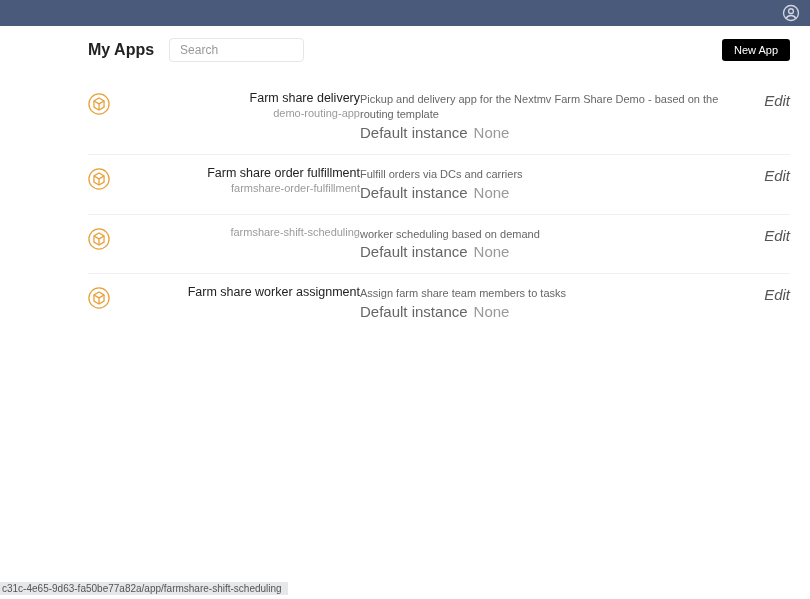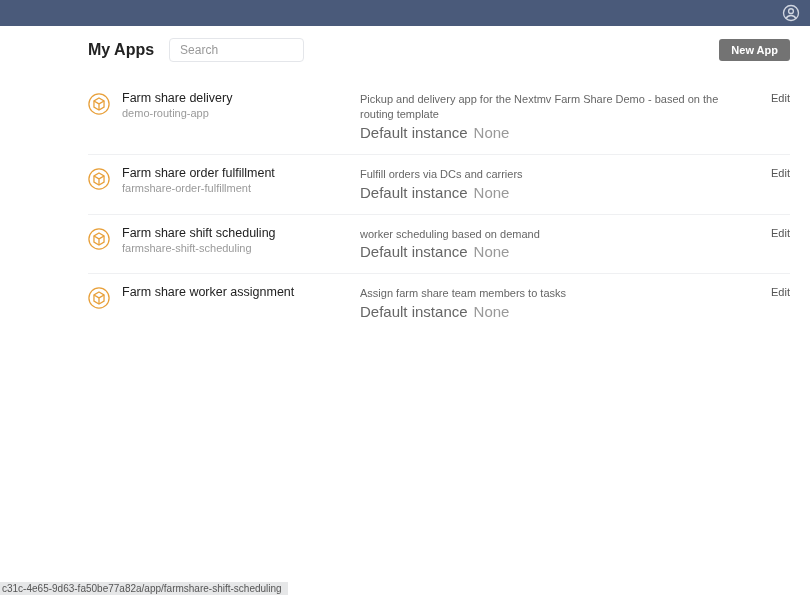--- a/index.html
+++ b/index.html
@@ -50,27 +50,27 @@
       color: #888;
       width: 135px;
       height: 24px;
       outline: none;
     }
     .search-input::placeholder {
       color: #999;
     }
     .new-app-btn {
       margin-left: auto;
-      background: #737373;
+      background: #000000;
       color: #ffffff;
       border: none;
       border-radius: 3px;
       padding: 5px 12px;
       font-size: 11px;
-      font-weight: 700;
+      font-weight: 400;
       cursor: pointer;
     }
     .app-row {
       display: flex;
       align-items: flex-start;
       padding: 11px 0 13px 0;
       border-bottom: 1px solid #eff0f2;
       position: relative;
     }
     .app-row:last-child {
@@ -79,20 +79,21 @@
     .app-icon {
       width: 22px;
       height: 22px;
       margin-right: 12px;
       margin-top: 2px;
       flex-shrink: 0;
     }
     .app-left {
       width: 238px;
       flex-shrink: 0;
+      text-align: right;
     }
     .app-name {
       font-size: 12.5px;
       font-weight: 500;
       color: #222;
       margin-bottom: 2px;
     }
     .app-slug {
       font-size: 11px;
       color: #9a9a9a;
@@ -114,26 +115,27 @@
       color: #666;
     }
     .app-instance .label {
       color: #666;
     }
     .app-instance .value {
       color: #999;
       margin-left: 6px;
     }
     .edit-link {
-      font-size: 11px;
+      font-size: 15px;
       color: #555;
       margin-left: auto;
       padding-top: 1px;
       cursor: pointer;
       flex-shrink: 0;
+      font-style: italic;
     }
     .status-bar {
       position: absolute;
       bottom: 4px;
       left: 0;
       background: #e6e7e8;
       font-size: 10px;
       color: #555;
       padding: 1px 6px 1px 2px;
       font-family: Arial, sans-serif;
@@ -197,21 +199,20 @@
       <a class="edit-link">Edit</a>
     </div>
 
     <div class="app-row">
       <svg class="app-icon" viewBox="0 0 24 24" fill="none" stroke="#e8a03a" stroke-width="1.4">
         <circle cx="12" cy="12" r="11"></circle>
         <path d="M12 5.5l5.5 3.2v6.6L12 18.5l-5.5-3.2V8.7z"></path>
         <path d="M6.5 8.7L12 11.9l5.5-3.2M12 11.9v6.6"></path>
       </svg>
       <div class="app-left">
-        <div class="app-name">Farm share shift scheduling</div>
         <div class="app-slug">farmshare-shift-scheduling</div>
       </div>
       <div class="app-middle">
         <div class="app-desc">worker scheduling based on demand</div>
         <div class="app-instance">
           <span class="label">Default instance</span><span class="value">None</span>
         </div>
       </div>
       <a class="edit-link">Edit</a>
     </div>

